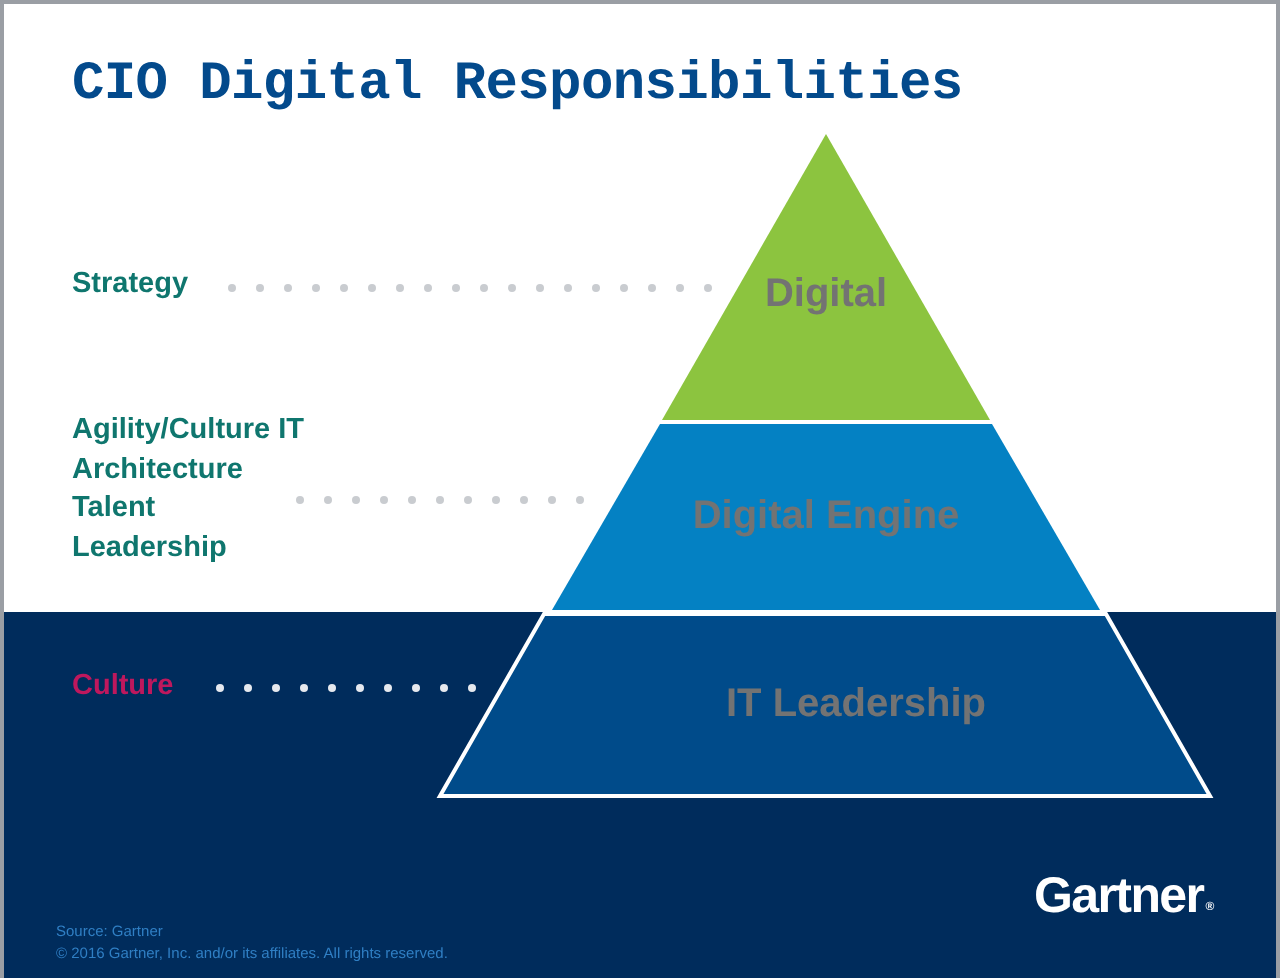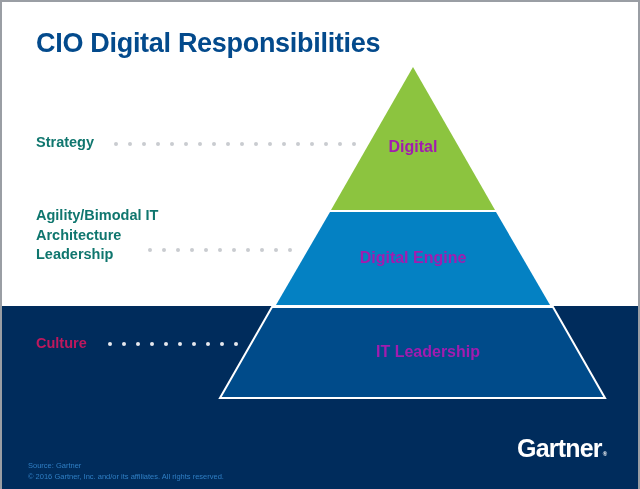--- a/index.html
+++ b/index.html
@@ -1,24 +1,24 @@
 <!DOCTYPE html>
 <html><head>
 <meta charset="utf-8">
 <style>
   html, body { margin:0; padding:0; }
   body { width:640px; height:489px; position:relative; overflow:hidden; background:#fff; font-family:"Liberation Sans", sans-serif; }
   .frame { position:absolute; left:0; top:0; width:640px; height:489px; box-sizing:border-box; border-left:2px solid #9a9ea4; border-top:2px solid #9a9ea4; border-right:2px solid #9a9ea4; }
   .navy-band { position:absolute; left:0; top:306px; width:640px; height:183px; background:#002c5c; }
-  .title { position:absolute; left:36px; top:28px; font-size:27px; font-weight:bold; color:#034a8c; letter-spacing:-0.3px; margin:0; white-space:nowrap; }
+  .title { position:absolute; left:36px; top:28px; font-size:27px; font-weight:bold; color:#034a8c; letter-spacing:-0.3px; margin:0; white-space:nowrap;font-family:Liberation Mono, monospace; }
   .label { position:absolute; font-size:14.5px; font-weight:bold; color:#0f766e; line-height:19.5px; }
   .label.light { color:#be185d; }
   .label div { white-space:nowrap; }
   svg.pyr { position:absolute; left:0; top:0; width:640px; height:489px; }
-  .tier-text { position:absolute; color:#a21caf; font-weight:bold; text-align:center; font-size:16px; line-height:20px; }
+  .tier-text { position:absolute; color:#737373; font-weight:bold; text-align:center; font-size:20px; line-height:20px; }
   .footer { position:absolute; left:28px; top:460px; font-size:7.5px; color:#2f7fc4; line-height:11px; }
   .logo { position:absolute; left:517px; top:434px; font-size:25px; font-weight:bold; color:#fff; letter-spacing:-0.8px; }
   .logo sup { font-size:6px; letter-spacing:0; vertical-align:baseline; position:relative; top:-1px; margin-left:1px; }
 </style>
 </head>
 <body>
 
 <div class="navy-band"></div>
 <div class="frame"></div>
 
@@ -74,22 +74,23 @@
 
   <polygon points="413,67 495,210 331,210" fill="#8cc43f"></polygon>
   <polygon points="330,212 496,212 550,305 276,305" fill="#0481c3"></polygon>
   <polygon points="272,307 553,307 605,398 220,398" fill="#004b8a" stroke="#ffffff" stroke-width="2" stroke-linejoin="miter"></polygon>
 </svg>
 
 <div class="label" style="left:36px; top:133px;">
   <div>Strategy</div>
 </div>
 <div class="label" style="left:36px; top:206px;">
-  <div>Agility/Bimodal IT</div>
+  <div>Agility/Culture IT</div>
   <div>Architecture</div>
+  <div>Talent</div>
   <div>Leadership</div>
 </div>
 <div class="label light" style="left:36px; top:334px;">
   <div>Culture</div>
 </div>
 
 <div class="tier-text" style="left:343px; top:137px; width:140px;">
   <div>Digital</div>
 </div>
 <div class="tier-text" style="left:333px; top:248px; width:160px;">

